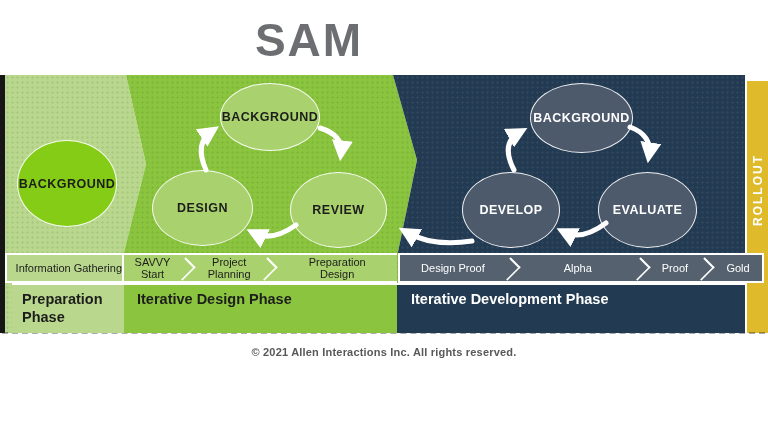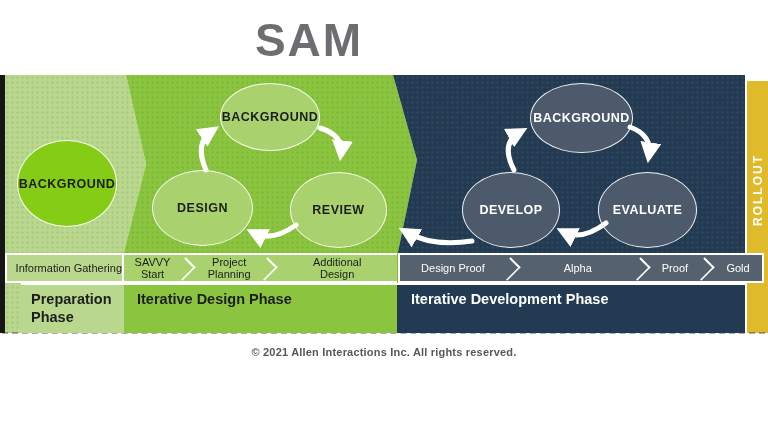--- a/index.html
+++ b/index.html
@@ -62,21 +62,21 @@
   .chev { flex:0 0 14px; position:relative; }
   .chev::before { content:""; position:absolute; left:-6px; top:50%; width:16px; height:16px;
                   margin-top:-8px; border-top:2px solid #fff; border-right:2px solid #fff;
                   transform:rotate(45deg) scale(0.78,1.05); }
   .seg-d1 { flex:1.0; } .seg-d2 { flex:1.2; } .seg-d3 { flex:2.1; }
   .seg-v1 { flex:2.1; } .seg-v2 { flex:2.3; } .seg-v3 { flex:1.0; } .seg-v4 { flex:0.95; }
 
   
   .ph-cell { position:absolute; top:208px; height:50px; border-top:2px solid #fff;
              font-weight:700; font-size:14.5px; line-height:1.25; padding:5px 0 0 10px; }
-  .ph-prep   { left:21px;   width:119px; background-color:#b9d88e; color:#1d1d1b; }
+  .ph-prep   { left:12px;   width:119px; background-color:#b9d88e; color:#1d1d1b; }
   .ph-design { left:124px; width:273px; background-color:#8bc53f; color:#1d1d1b; padding-left:13px; }
   .ph-dev    { left:397px; width:348px; background-color:#233b52; color:#ffffff; padding-left:14px; }
   .ph-prep span   { display:inline-block; max-width:100px; }
   .ph-design span { display:inline-block; max-width:160px; }
   .ph-dev span    { display:inline-block; max-width:230px; }
 
   
   .copyright { position:absolute; left:0; top:346px; width:768px; text-align:center;
                font-size:11px; font-weight:600; color:#57585a; letter-spacing:0.2px; }
 </style>
@@ -148,21 +148,21 @@
     <div class="tl-band tl-design">
       <div class="tl-seg seg-d1">
         <span>SAVVY Start</span>
       </div>
       <div class="chev"></div>
       <div class="tl-seg seg-d2">
         <span>Project Planning</span>
       </div>
       <div class="chev"></div>
       <div class="tl-seg seg-d3">
-        <span>Additional Design</span>
+        <span>Preparation Design</span>
       </div>
     </div>
 
     <div class="tl-band tl-dev">
       <div class="tl-seg seg-v1">
         <span>Design Proof</span>
       </div>
       <div class="chev"></div>
       <div class="tl-seg seg-v2">
         <span>Alpha</span>

